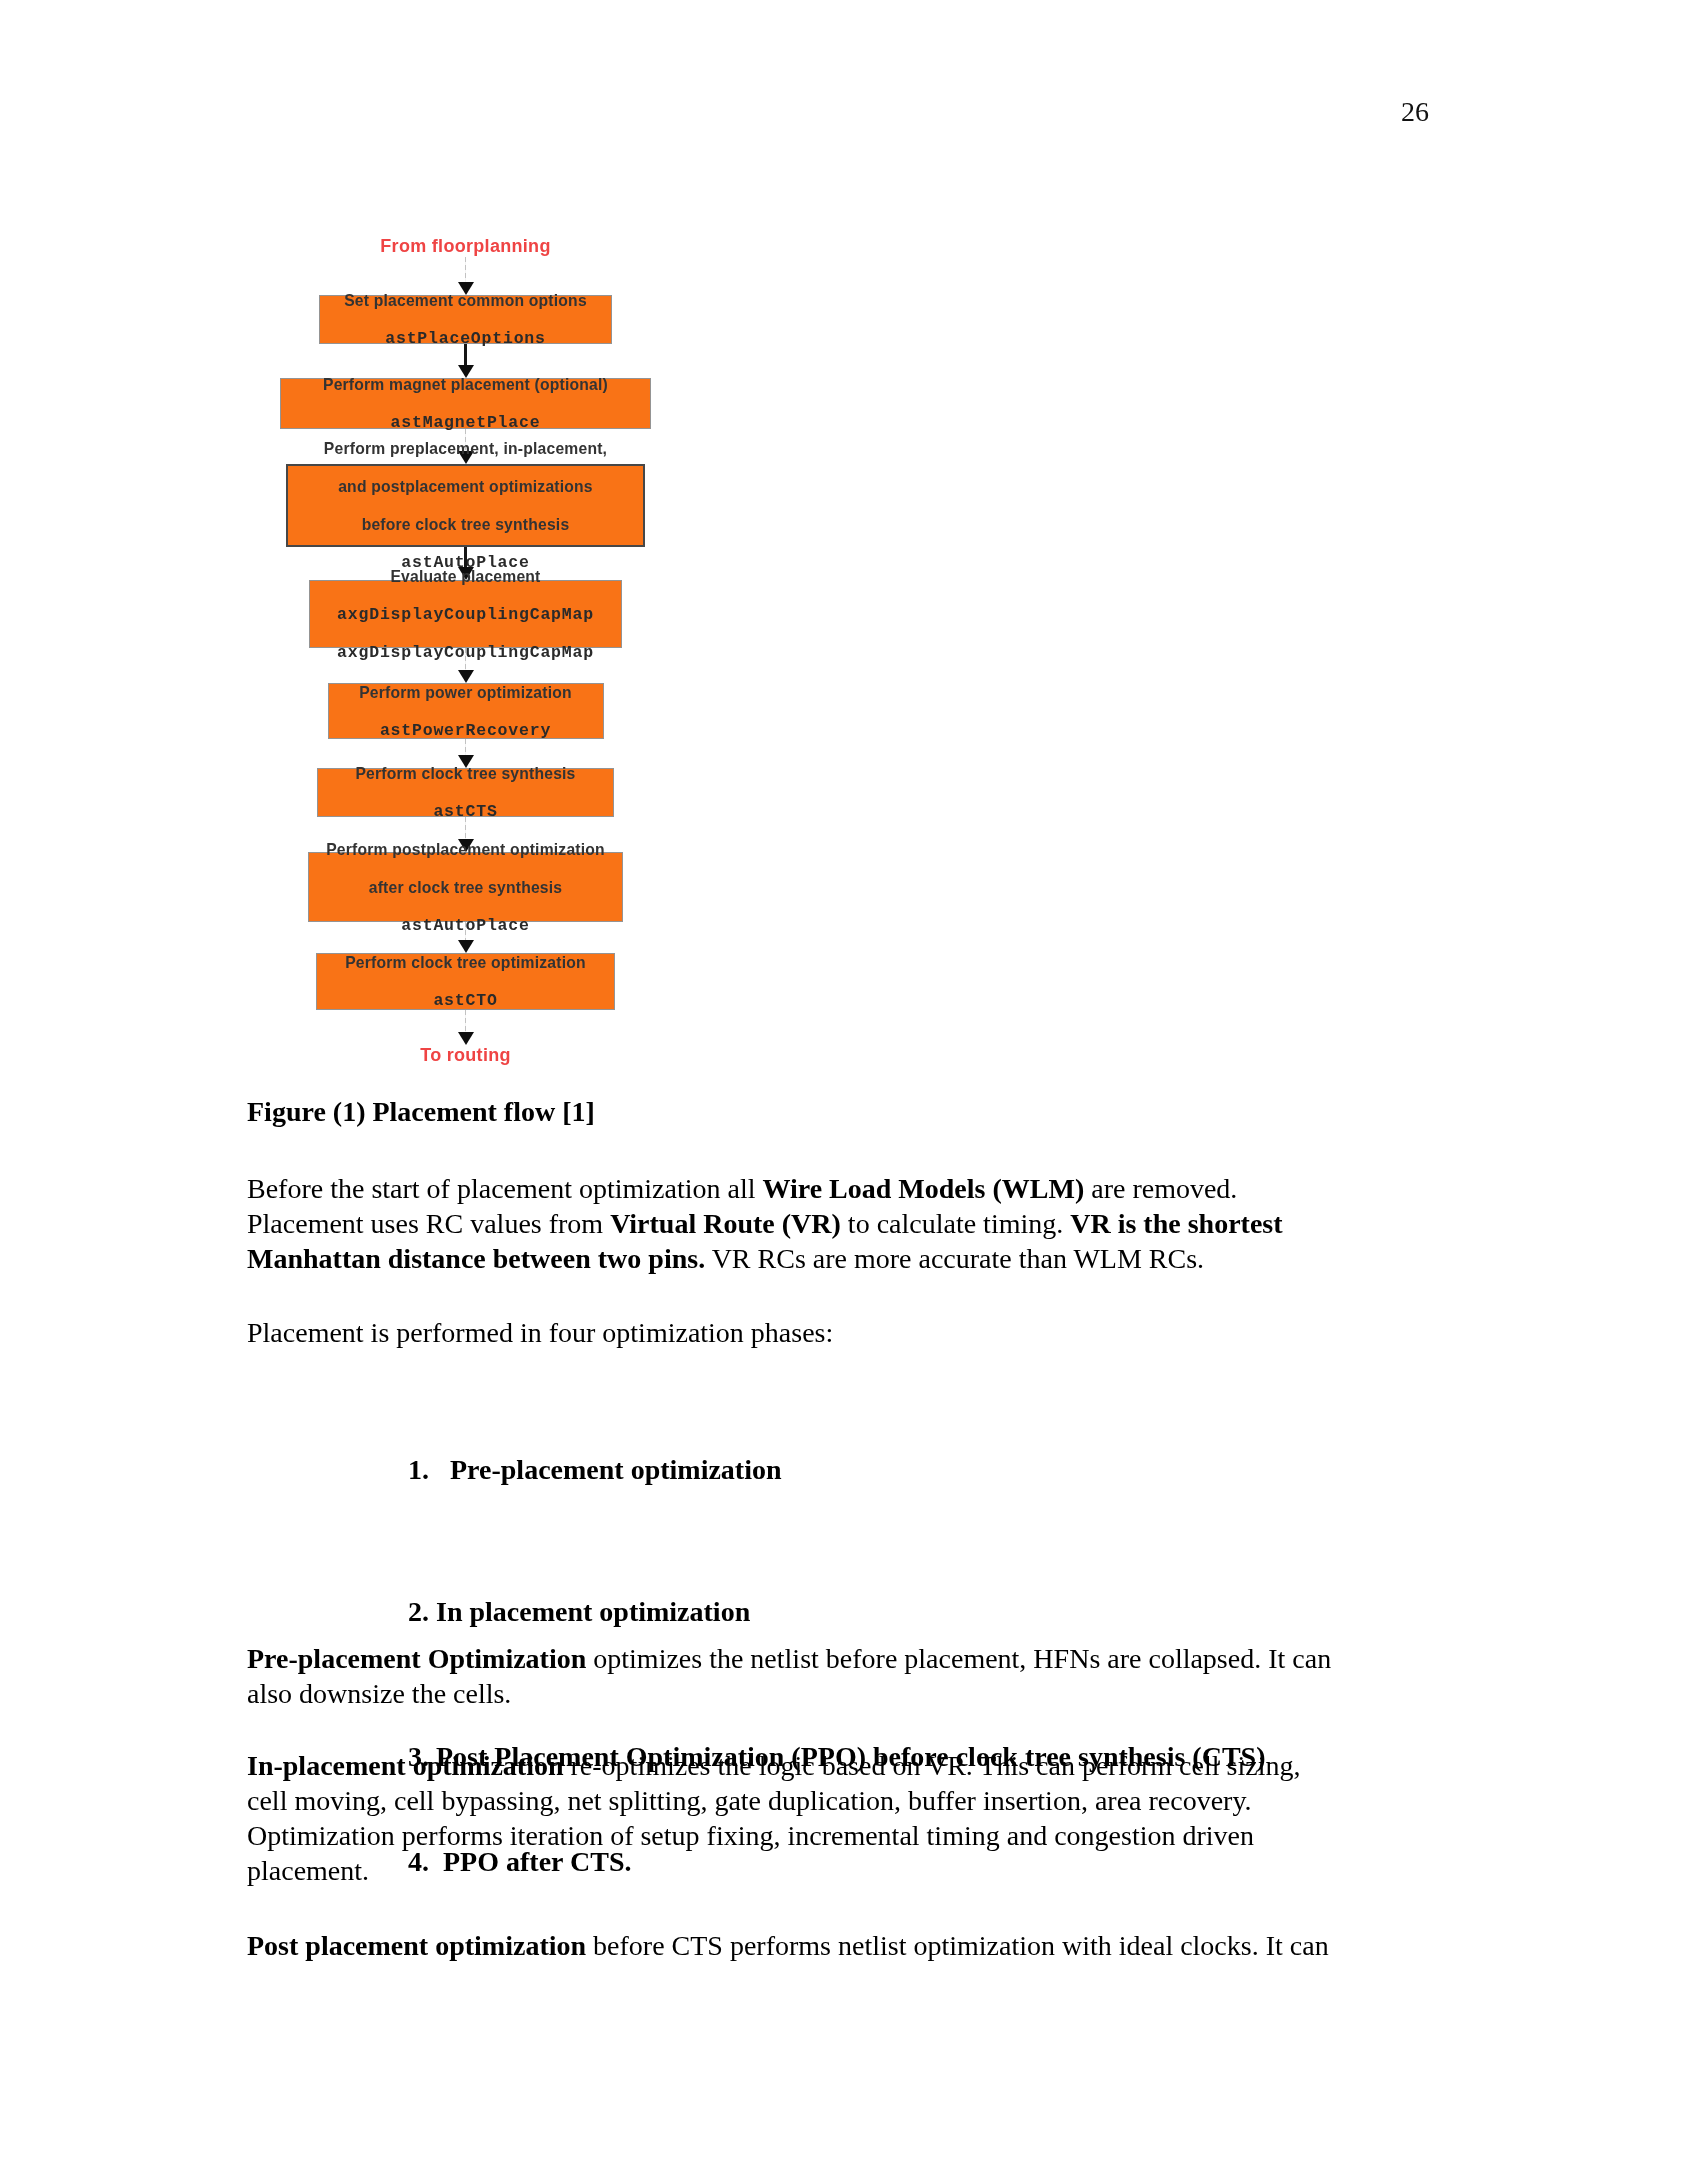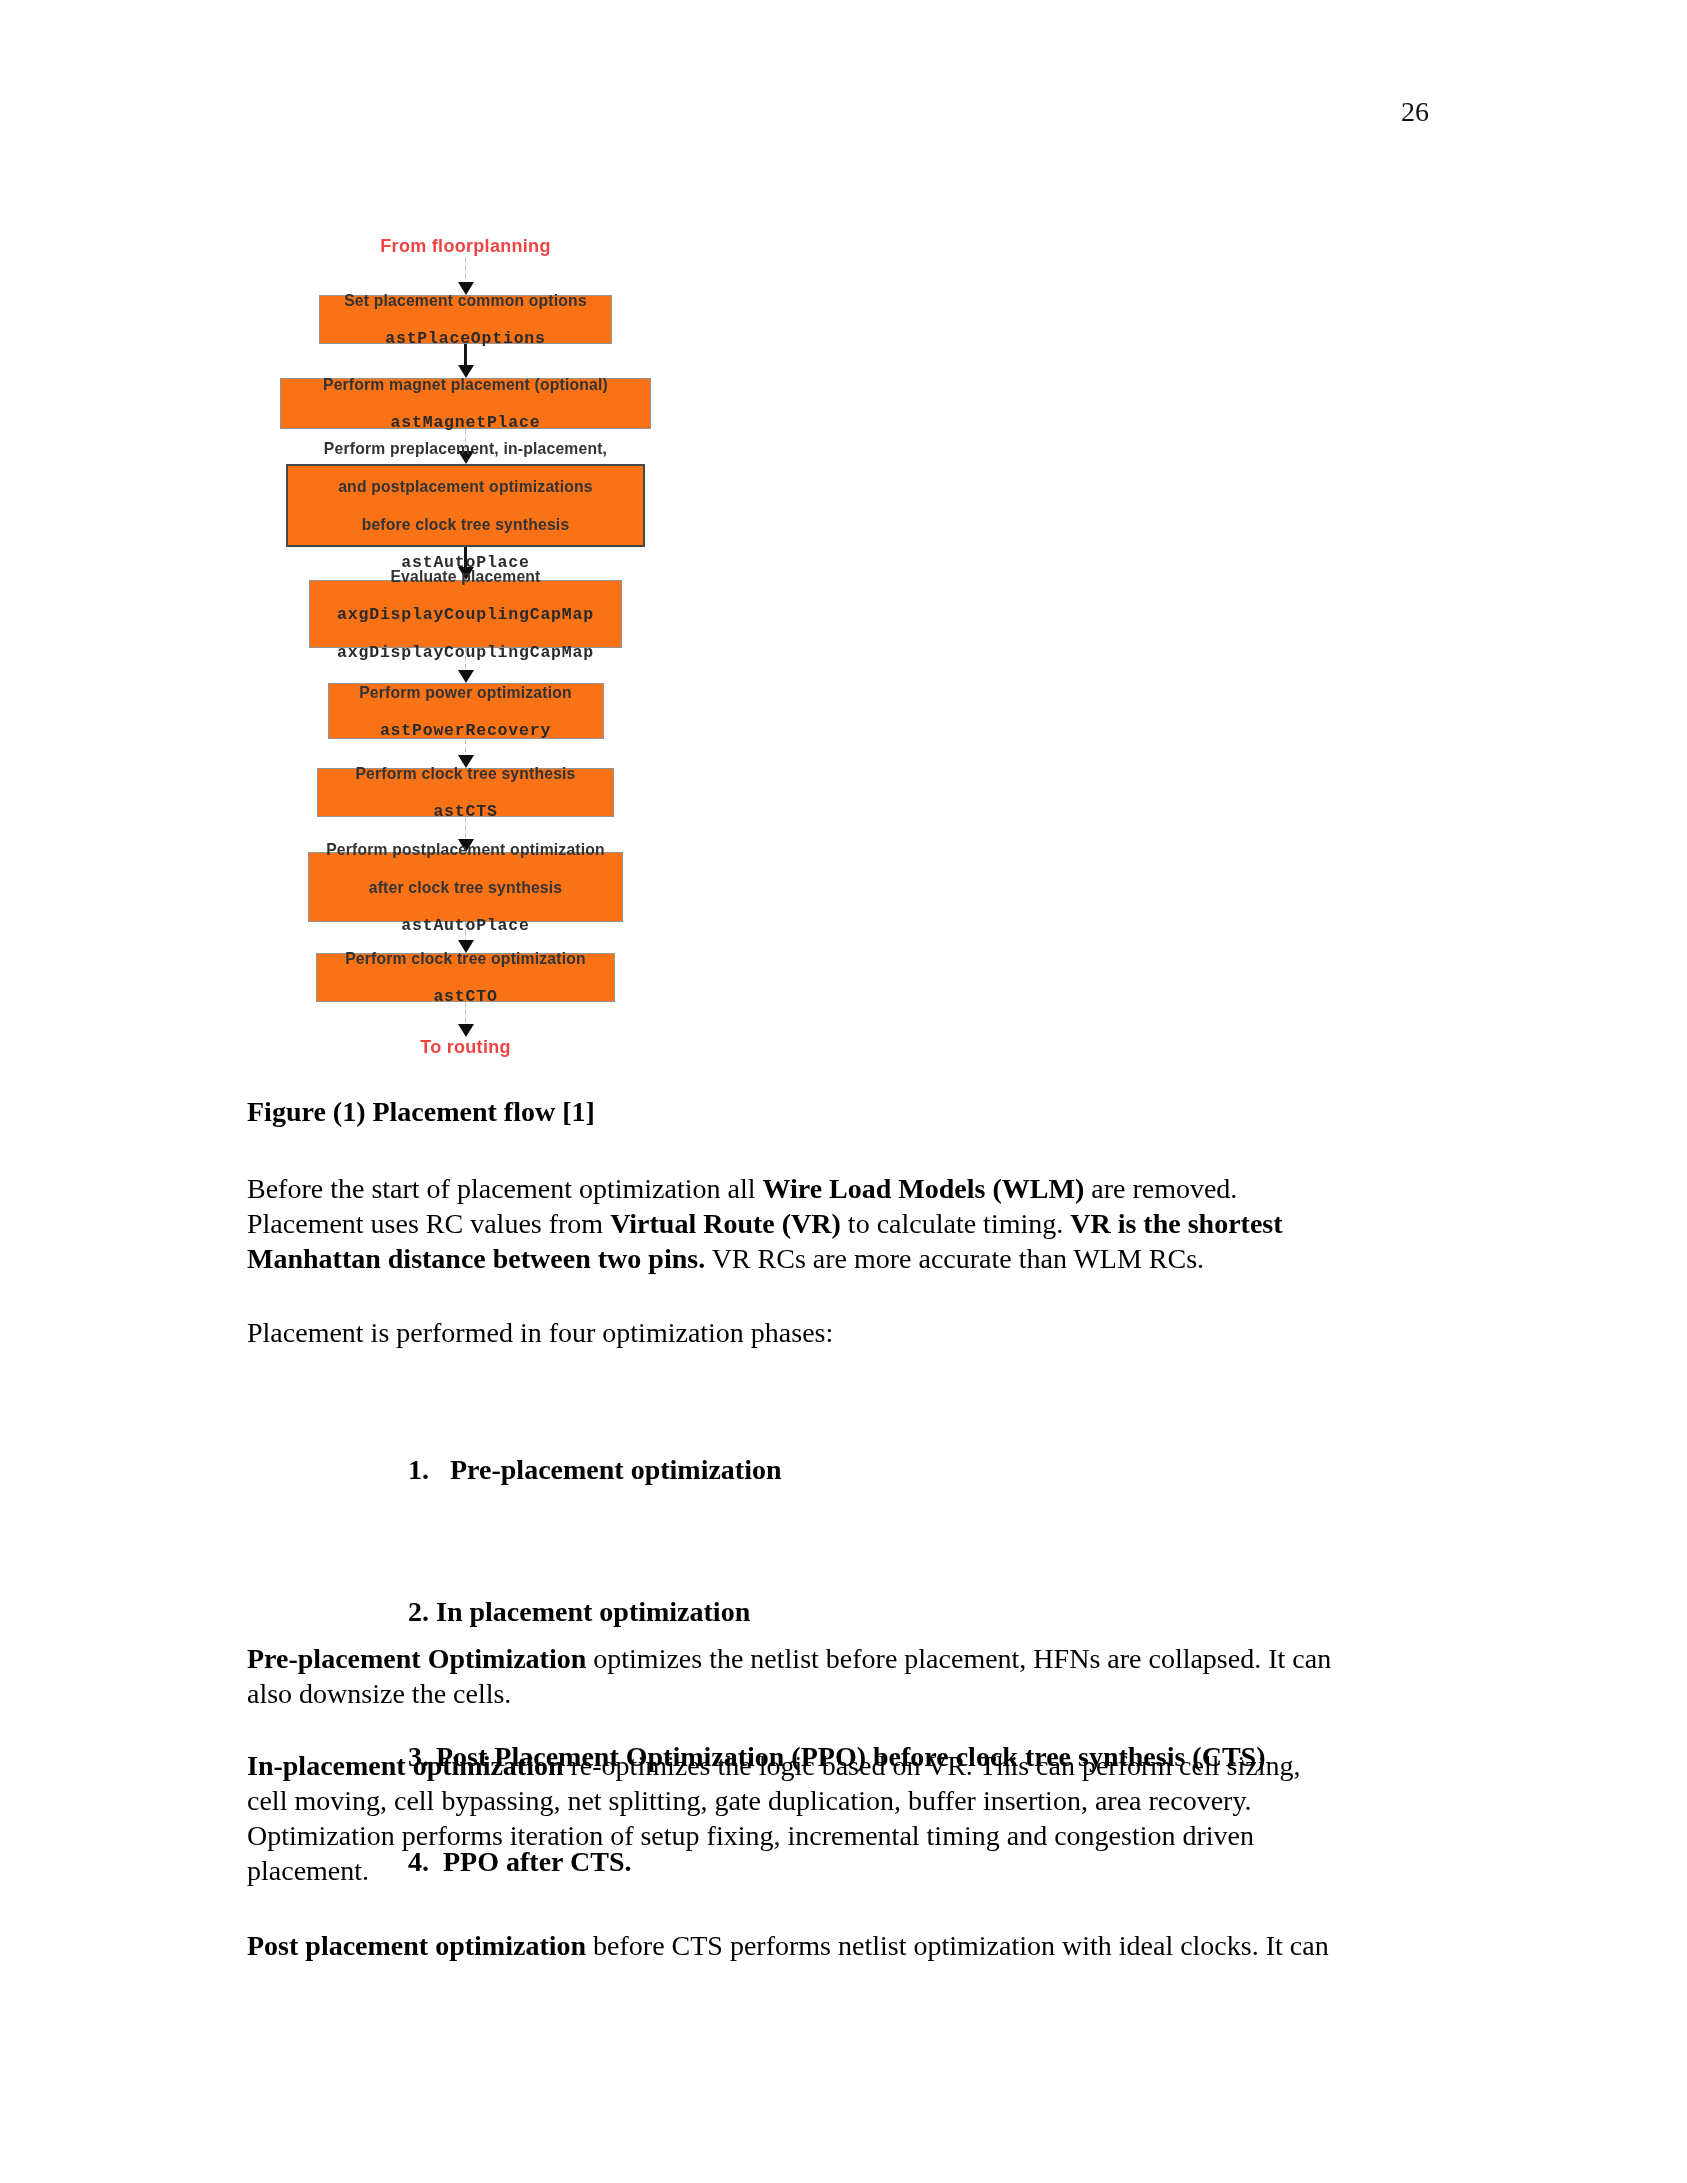--- a/index.html
+++ b/index.html
@@ -42,21 +42,21 @@
   }
   .flow-box.em { border: 2.5px solid #474747; }
 
   .b1 { width: 293px; height: 49px; }
   .b2 { width: 371px; height: 51px; }
   .b3 { width: 359px; height: 83px; }
   .b4 { width: 313px; height: 68px; }
   .b5 { width: 276px; height: 56px; }
   .b6 { width: 297px; height: 49px; }
   .b7 { width: 315px; height: 70px; }
-  .b8 { width: 299px; height: 49px; }
+  .b8 { width: 299px; height: 57px; }
 
   .arrow {
     display: flex; flex-direction: column; align-items: center; justify-content: flex-end;
     width: 18px;
   }
   .arrow .shaft { flex: 1; width: 1.6px; background: repeating-linear-gradient(to bottom, #c2c2c2 0 5px, #f3f3f3 5px 8.2px); }
   .arrow.strong .shaft { width: 3.3px; background: #161616; }
   .arrow .head {
     width: 0; height: 0;
     border-left: 8.2px solid transparent;

